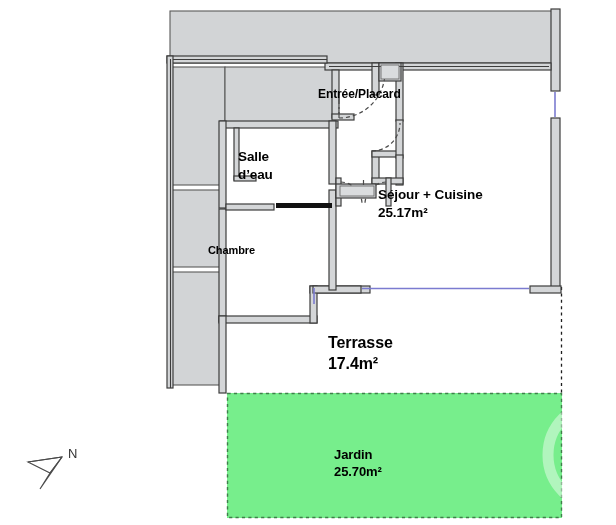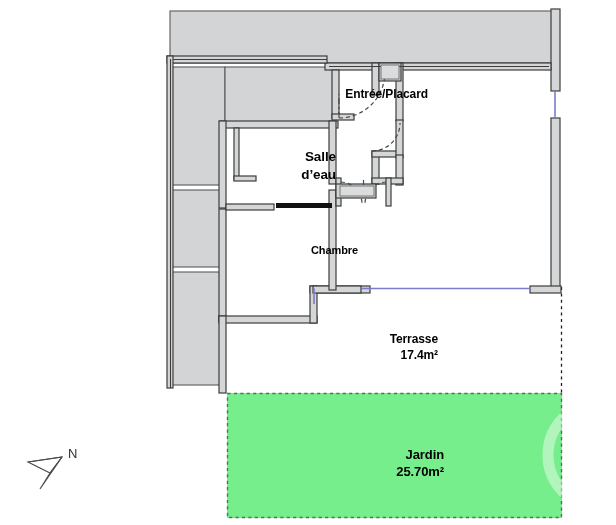--- a/index.html
+++ b/index.html
@@ -23,34 +23,34 @@
   }
   #plan-svg {
     position: absolute;
     left: 0;
     top: 0;
     width: 616px;
     height: 525px;
   }
   .room-label {
     position: absolute;
-    text-align: right;
+    text-align: left;
     font-family: "Liberation Sans", sans-serif;
     font-weight: bold;
     color: #000000;
     line-height: 1.32;
     white-space: pre;
     pointer-events: none;
     letter-spacing: -0.1px;
   }
   .lbl-sejour   { left: 378px; top: 186px; width: 170px; font-size: 13.5px; }
   .lbl-chambre  { left: 208px; top: 243px; width: 150px; font-size: 11px; }
   .lbl-salle    { left: 238px; top: 148px; width: 98px;  font-size: 13.5px; }
   .lbl-entree   { left: 318px; top: 87px;  width: 110px; font-size: 12px; }
-  .lbl-terrasse { left: 328px; top: 332px; width: 110px; font-size: 12px; }
+  .lbl-terrasse { left: 328px; top: 332px; width: 110px; font-size: 16px; }
   .lbl-jardin   { left: 334px; top: 446px; width: 110px; font-size: 13px; }
   .compass-label {
     position: absolute;
     left: 68px;
     top: 446px;
     font-size: 13px;
     font-family: "Liberation Sans", sans-serif;
     color: #333333;
     pointer-events: none;
   }
@@ -194,20 +194,22 @@
       <circle cx="600" cy="455" r="52" fill="none" stroke="#ffffff" stroke-width="11" opacity="0.5"></circle>
     </g>
 
     <g>
       <polygon points="28,462 62,457 50,473" fill="#ffffff" stroke="#4a4a4a" stroke-width="1.1"></polygon>
       <polygon points="50,473 62,457 40,489" fill="#d8d8d8" stroke="#4a4a4a" stroke-width="1.1"></polygon>
       <line x1="28" y1="462" x2="62" y2="457" stroke="#4a4a4a" stroke-width="1.1"></line>
     </g>
   </svg>
 
+  <div class="room-label lbl-sejour">Séjour + Cuisine
+25.17m²</div>
   <div class="room-label lbl-chambre">Chambre</div>
   <div class="room-label lbl-salle">Salle
 d’eau</div>
   <div class="room-label lbl-entree">Entrée/Placard</div>
   <div class="room-label lbl-terrasse">Terrasse
 17.4m²</div>
   <div class="room-label lbl-jardin">Jardin
 25.70m²</div>
 
   <div class="compass-label">N</div>

